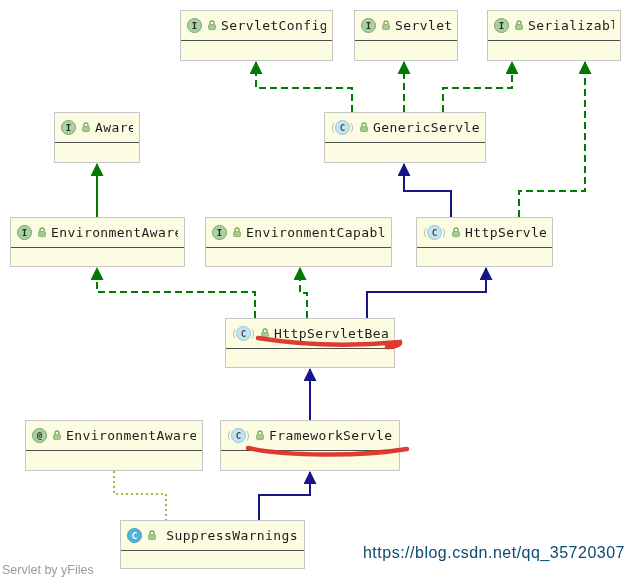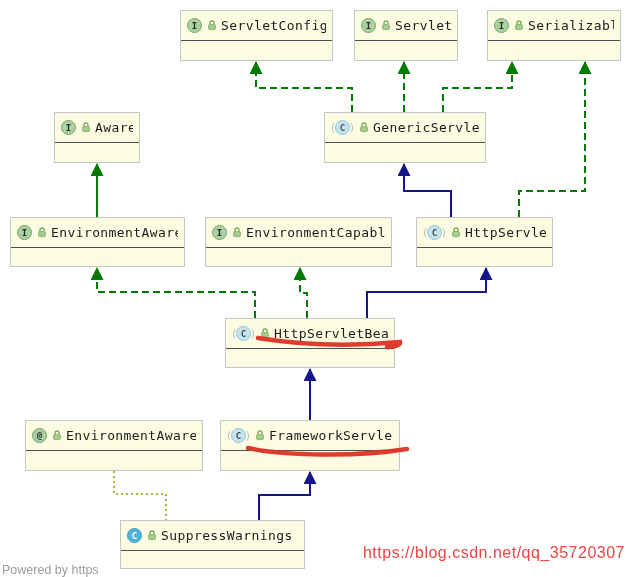--- a/index.html
+++ b/index.html
@@ -15,41 +15,41 @@
   .edge-annotation{stroke-dasharray:2 3;}
   .red-mark{fill:none;stroke-width:4.5;stroke-linecap:round;opacity:.95;}
 
   .uml-node{
     position:absolute;box-sizing:border-box;z-index:2;
     background:#fcfce2;border:1px solid #c6c6c6;
     display:flex;flex-direction:column;
   }
   .node-title{display:flex;align-items:center;gap:4px;height:29px;padding:0 6px;}
   .node-label{
-    flex:1;text-align:left;white-space:nowrap;overflow:hidden;
+    flex:1;text-align:right;white-space:nowrap;overflow:hidden;
     font:13px "DejaVu Sans Mono",monospace;letter-spacing:.4px;color:#1c1c1c;
   }
   .node-body{flex:1;border-top:1px solid #4f4f4f;}
   .icon-wrap{display:inline-flex;align-items:center;flex:0 0 auto;}
   .circle{
     display:inline-flex;width:13px;height:13px;border-radius:50%;
     align-items:center;justify-content:center;
     font:bold 9px "DejaVu Sans Mono",monospace;flex:0 0 auto;
   }
   .green{background:#abd0a2;border:1px solid #79a56c;color:#2c2c2c;}
   .c-lib{background:#c3e4ef;border:1px solid #93c7da;color:#4c4c4c;}
   .c-solid{background:#4fb4da;border:1px solid #3d9cc2;color:#fff;}
   .paren{color:#b4babd;font:10px "DejaVu Sans Mono",monospace;line-height:13px;margin:0 -1px;}
   .lock{flex:0 0 auto;margin-left:1px;}
   .lock path{stroke:#7ba75f;stroke-width:1.4;fill:none;}
   .lock rect{fill:#a8cb8e;stroke:#7ba75f;stroke-width:.8;}
 
   .wm-right{
     position:absolute;right:6px;top:544px;z-index:5;
-    font:16px "Liberation Sans",sans-serif;color:#ef4444;letter-spacing:.5px;
+    font:16px "Liberation Sans",sans-serif;color:#0c4a6e;letter-spacing:.5px;
     user-select:none;
   }
   .wm-left{
     position:absolute;left:2px;top:563px;z-index:5;
     font:12.5px "Liberation Sans",sans-serif;color:#9b9b9b;
   }
 </style>
 </head>
 <body>
 
@@ -77,21 +77,21 @@
       <polyline points="259,520 259,495 310,495 310,472" class="edge edge-extends-class" stroke="#16168a" marker-end="url(#arrow-blue)"></polyline>
       <polyline points="114,471 114,494 166,494 166,520" class="edge edge-annotation" stroke="#b1b138"></polyline>
     </svg>
 
   <svg id="mark-layer" class="layer" width="631" height="577">
       <path d="M258 338 C 295 344, 345 347, 400 342 C 401 345, 394 347, 387 347" class="red-mark" stroke="#dd3226"></path>
       <path d="M248 448 C 285 456, 358 457, 407 449" class="red-mark" stroke="#dd3226"></path>
     </svg>
 
   <div class="wm-right">https://blog.csdn.net/qq_35720307</div>
-  <div class="wm-left">Powered by https</div>
+  <div class="wm-left">Servlet by yFiles</div>
 <div class="uml-node" style="left: 180px; top: 10px; width: 153px; height: 51px;">
       <div class="node-title">
         <span class="icon-wrap">
           <span class="circle green">I</span>
         </span>
         <svg class="lock" width="10" height="11" viewBox="0 0 10 11">
           <path d="M3 4.6 V3 a2 2 0 0 1 4 0 V4"></path>
           <rect x="1.6" y="4.6" width="6.8" height="5" rx="1"></rect>
         </svg>
         <span class="node-label">ServletConfig</span>

